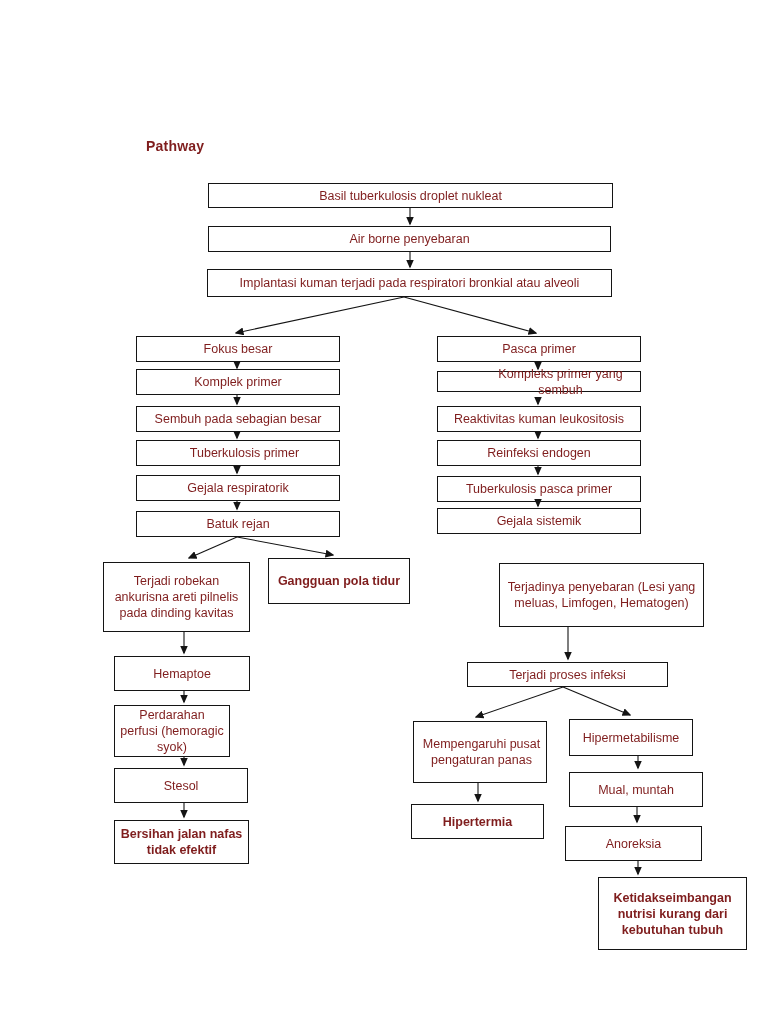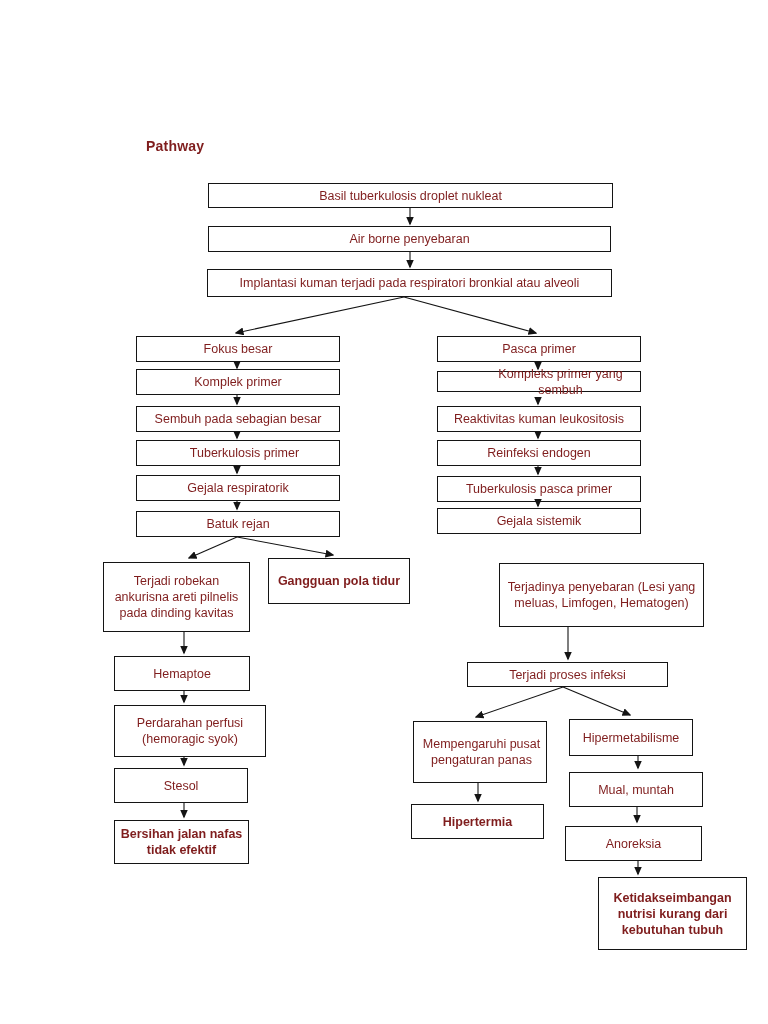--- a/index.html
+++ b/index.html
@@ -56,21 +56,21 @@
   <div class="node" style="left:437px;top:371px;width:204px;height:21px;padding-left:48px;">Kompleks primer yang sembuh</div>
   <div class="node" style="left:437px;top:406px;width:204px;height:26px;">Reaktivitas kuman leukositosis</div>
   <div class="node" style="left:437px;top:440px;width:204px;height:26px;">Reinfeksi endogen</div>
   <div class="node" style="left:437px;top:476px;width:204px;height:26px;">Tuberkulosis pasca primer</div>
   <div class="node" style="left:437px;top:508px;width:204px;height:26px;">Gejala sistemik</div>
 
   <div class="node" style="left:103px;top:562px;width:147px;height:70px;">Terjadi robekan ankurisna areti pilnelis pada dinding kavitas</div>
   <div class="node bold" style="left:268px;top:558px;width:142px;height:46px;">Gangguan pola tidur</div>
 
   <div class="node" style="left:114px;top:656px;width:136px;height:35px;">Hemaptoe</div>
-  <div class="node" style="left:114px;top:705px;width:152px;height:52px;">Perdarahan perfusi (hemoragic syok)</div>
+  <div class="node" style="left:114px;top:705px;width:116px;height:52px;">Perdarahan perfusi (hemoragic syok)</div>
   <div class="node" style="left:114px;top:768px;width:134px;height:35px;">Stesol</div>
   <div class="node bold" style="left:114px;top:820px;width:135px;height:44px;">Bersihan jalan nafas tidak efektif</div>
 
   <div class="node" style="left:467px;top:563px;width:205px;height:64px;margin-left:32px;">Terjadinya penyebaran (Lesi yang meluas, Limfogen, Hematogen)</div>
   <div class="node" style="left:467px;top:662px;width:201px;height:25px;">Terjadi proses infeksi</div>
   <div class="node" style="left:413px;top:721px;width:134px;height:62px;padding-left:8px;">Mempengaruhi pusat pengaturan panas</div>
   <div class="node" style="left:569px;top:719px;width:124px;height:37px;">Hipermetabilisme</div>
   <div class="node bold" style="left:411px;top:804px;width:133px;height:35px;">Hipertermia</div>
   <div class="node" style="left:569px;top:772px;width:134px;height:35px;">Mual, muntah</div>
   <div class="node" style="left:565px;top:826px;width:137px;height:35px;">Anoreksia</div>

